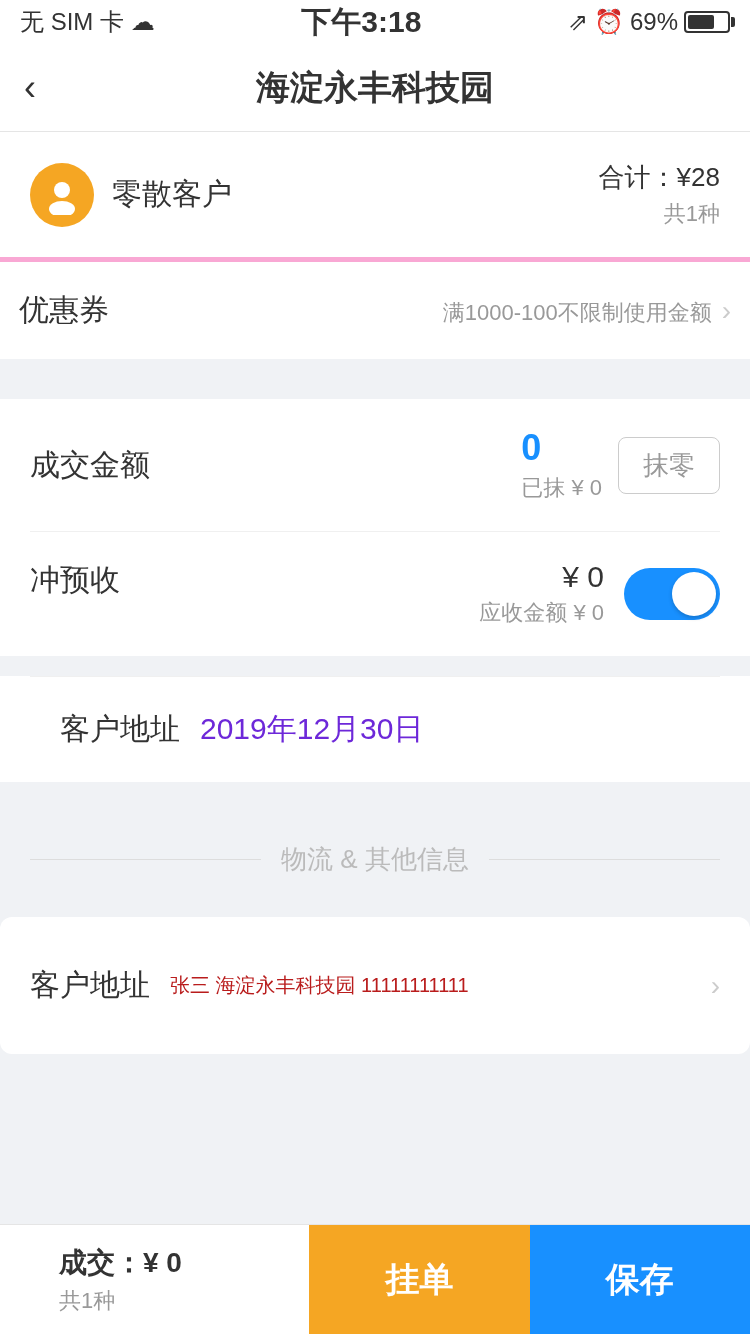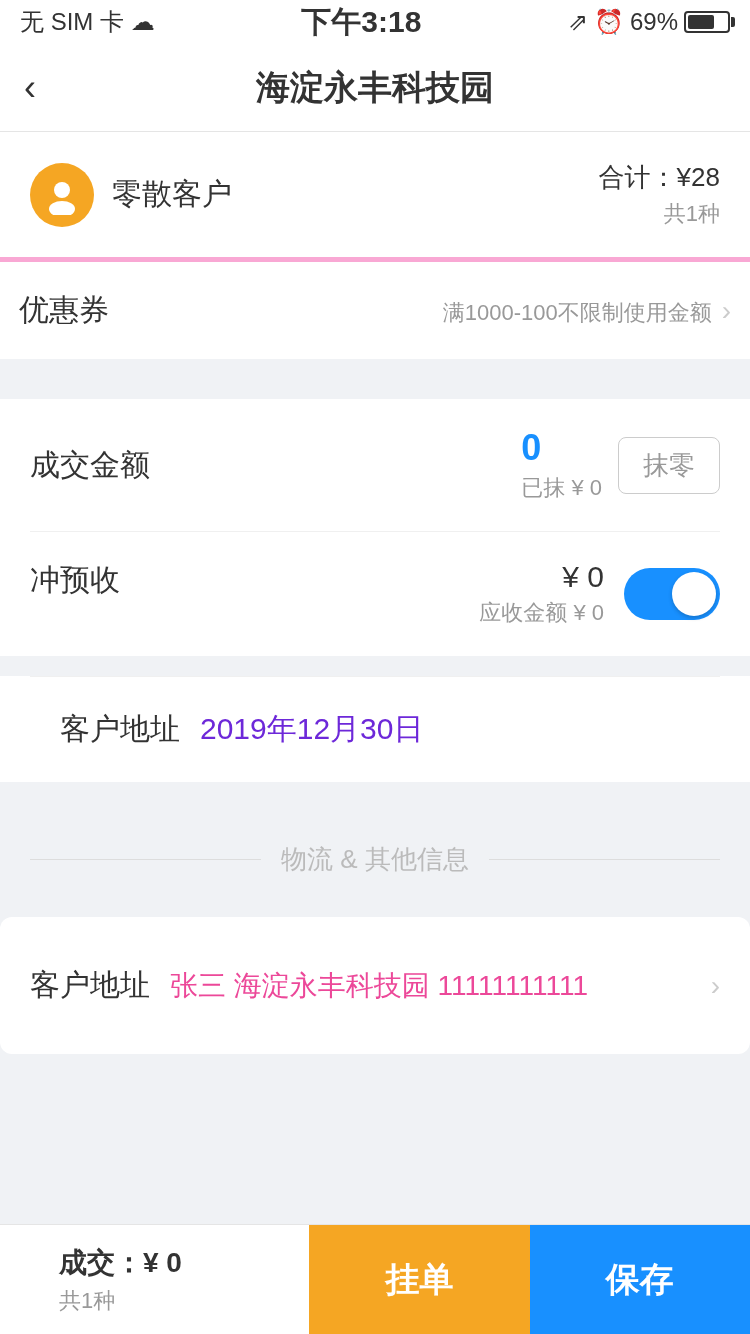--- a/index.html
+++ b/index.html
@@ -198,21 +198,21 @@
       background: #fff;
       padding: 48px 30px;
       display: flex;
       align-items: center;
       justify-content: space-between;
       cursor: pointer;
       border-radius: 12px;
     }
     .address-left { display: flex; align-items: center; gap: 20px; }
     .address-key { font-size: 30px; color: #333; flex-shrink: 0; }
-    .address-value { font-size: 28px; color: #ec4899; }
+    .address-value { font-size: 20px; color: #b91c1c; }
 
     
     .bottom-bar {
       position: fixed;
       bottom: 0;
       left: 0;
       width: 750px;
       height: 110px;
       background: #fff;
       display: flex;

